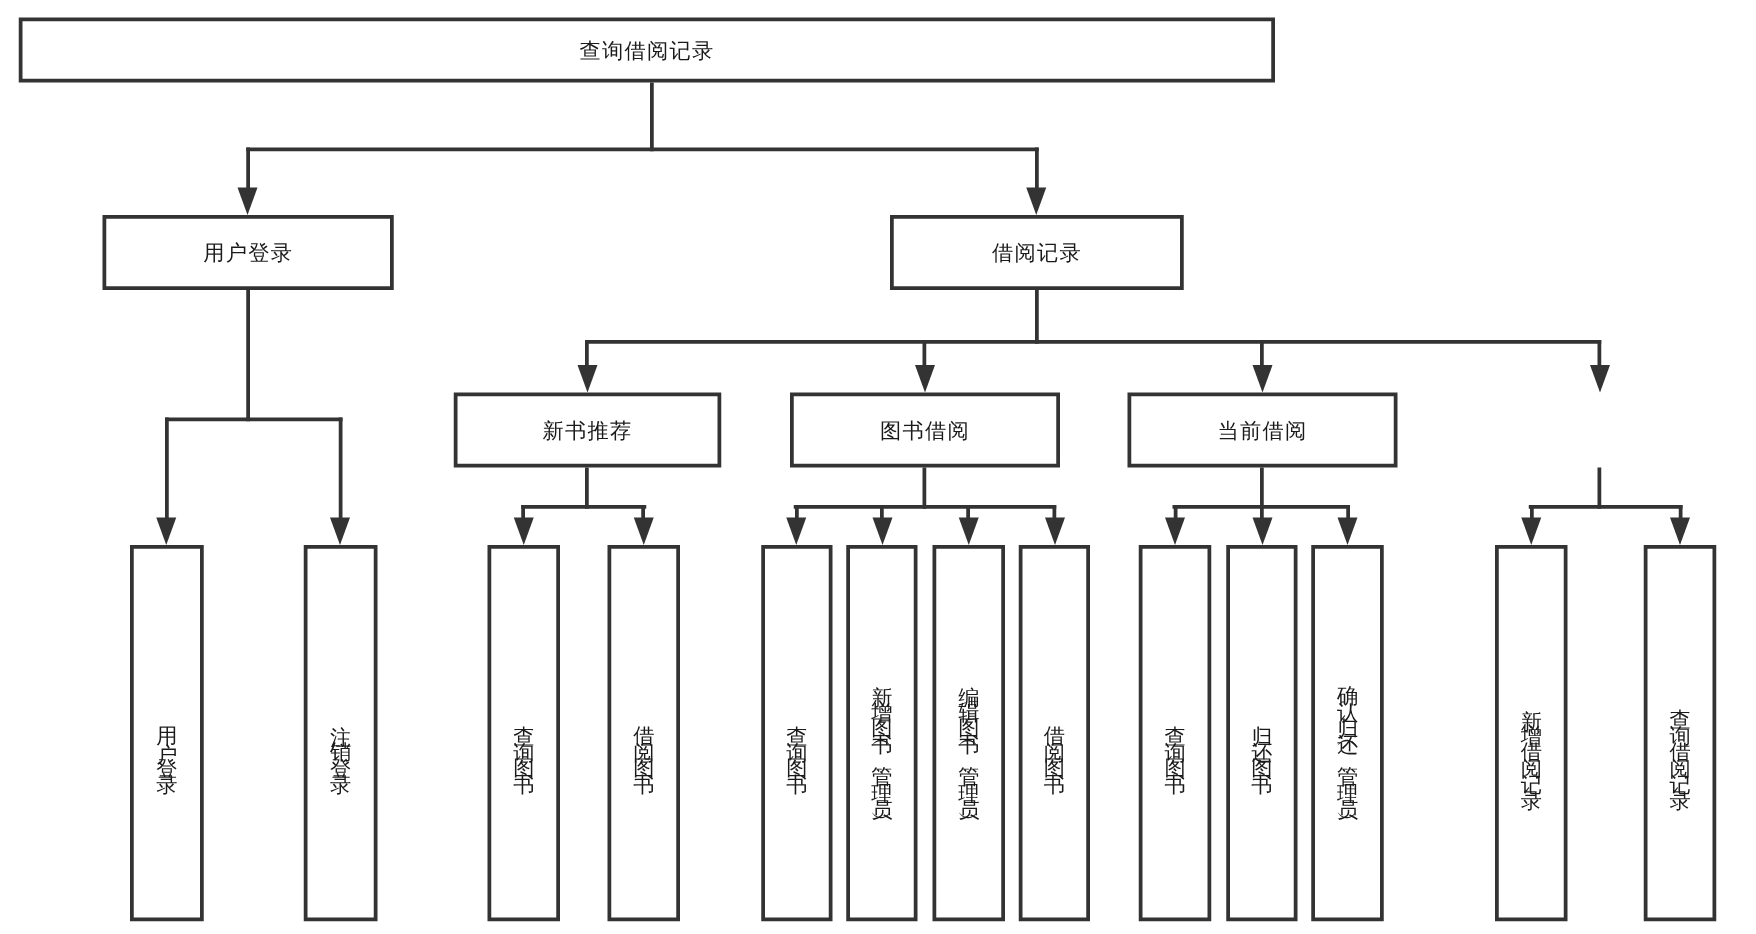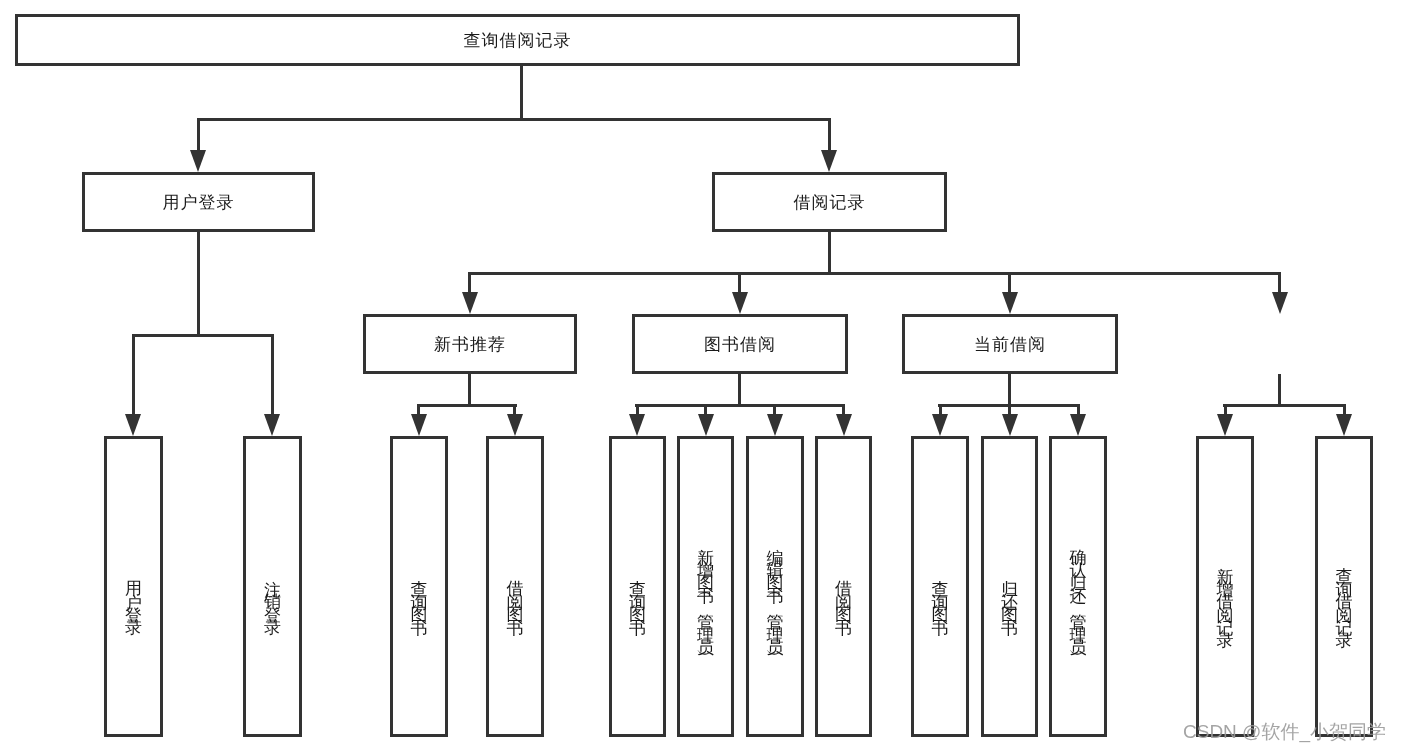--- a/index.html
+++ b/index.html
@@ -176,15 +176,14 @@
     <span class="vlabel">确认归还（管理员）</span>
   </div>
 
   <div class="box vbox" style="left:1196px; top:436px; width:58px; height:301px;">
     <span class="vlabel">新增借阅记录</span>
   </div>
   <div class="box vbox" style="left:1315px; top:436px; width:58px; height:301px;">
     <span class="vlabel">查询借阅记录</span>
   </div>
 
-  <div class="watermark">CSDN @软件_小贺同学</div>
 
 </div>
 
 </body></html>

